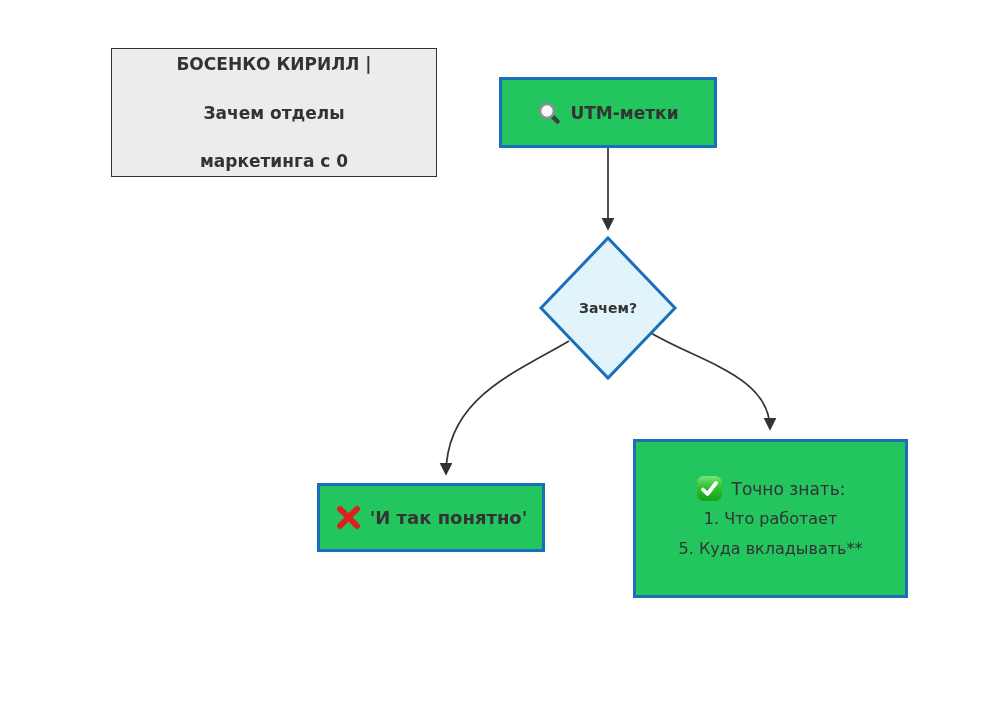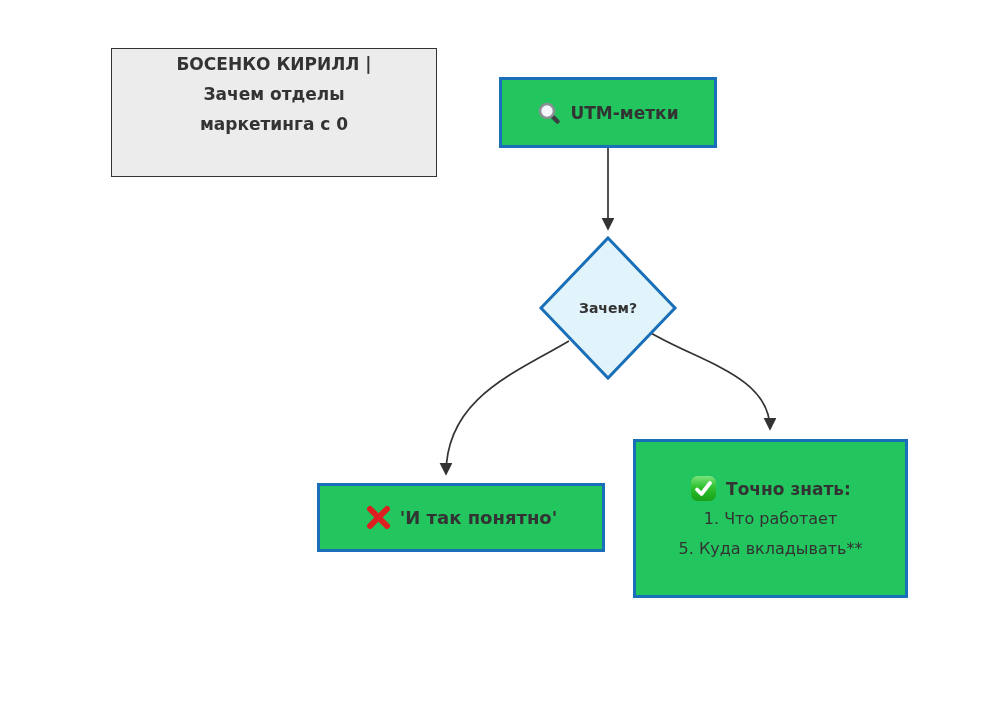--- a/index.html
+++ b/index.html
@@ -10,31 +10,31 @@
   .layer{position:absolute;left:0;top:0;width:1000px;height:720px;}
   .node{
     position:absolute;box-sizing:border-box;
     background:#22c55e;border:3px solid #1a70b8;
     display:flex;align-items:center;justify-content:center;
     text-align:center;
   }
   .profile{
     position:absolute;box-sizing:border-box;left:111px;top:48px;width:326px;height:129px;
     background:#ececec;border:1.5px solid #333333;
-    display:flex;flex-direction:column;align-items:center;justify-content:flex-start;
+    display:flex;flex-direction:column;align-items:center;justify-content:space-between;
     font-weight:bold;font-size:17px;line-height:30px;text-align:center;
   }
   .utm{left:499px;top:77px;width:218px;height:71px;gap:9px;font-weight:bold;font-size:17px;}
-  .no-box{left:317px;top:483px;width:288px;height:69px;gap:8px;font-weight:bold;font-size:18px;}
+  .no-box{left:317px;top:483px;width:228px;height:69px;gap:8px;font-weight:bold;font-size:18px;}
   .yes-box{
     left:633px;top:439px;width:275px;height:159px;
     flex-direction:column;justify-content:center;
     font-size:16px;line-height:30px;
   }
-  .yes-title{display:flex;align-items:center;gap:9px;font-weight:bold;font-size:17px;}
+  .yes-title{display:flex;align-items:center;gap:9px;font-weight:normal;font-size:17px;}
   .yes-item{font-weight:normal;}
   .diamond-label{
     position:absolute;left:541px;top:238px;width:134px;height:140px;
     display:flex;align-items:center;justify-content:center;
     font-weight:bold;font-size:14px;pointer-events:none;
   }
   .icon{flex:0 0 auto;display:block;}
 </style>
 </head>
 <body>

